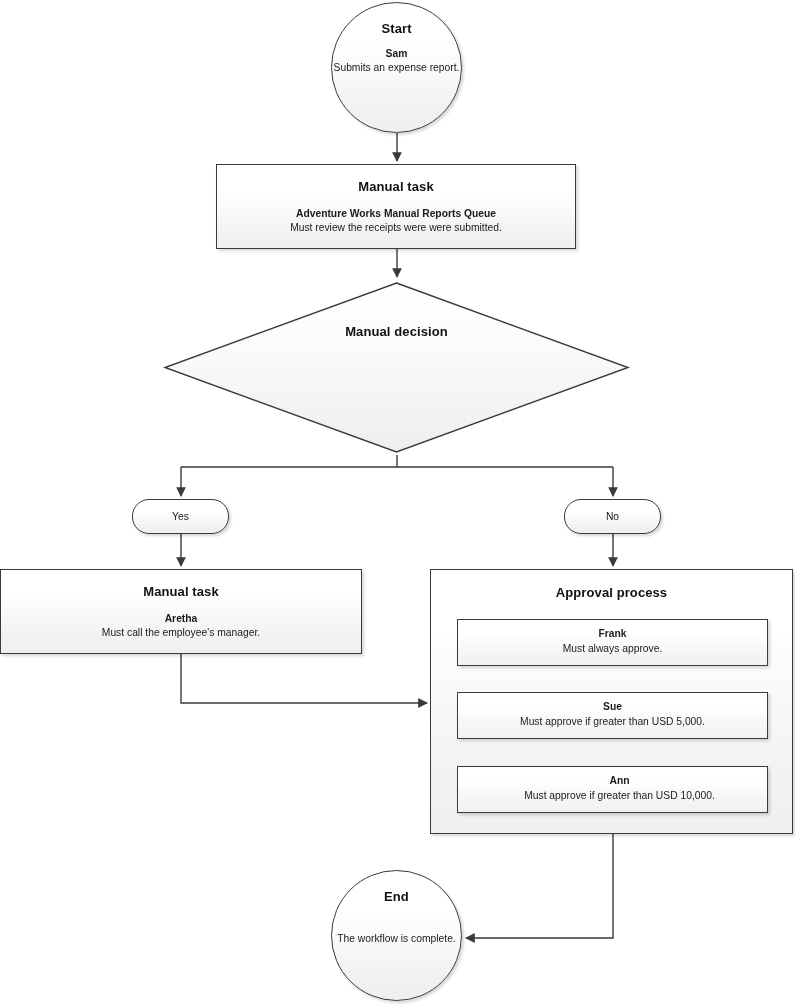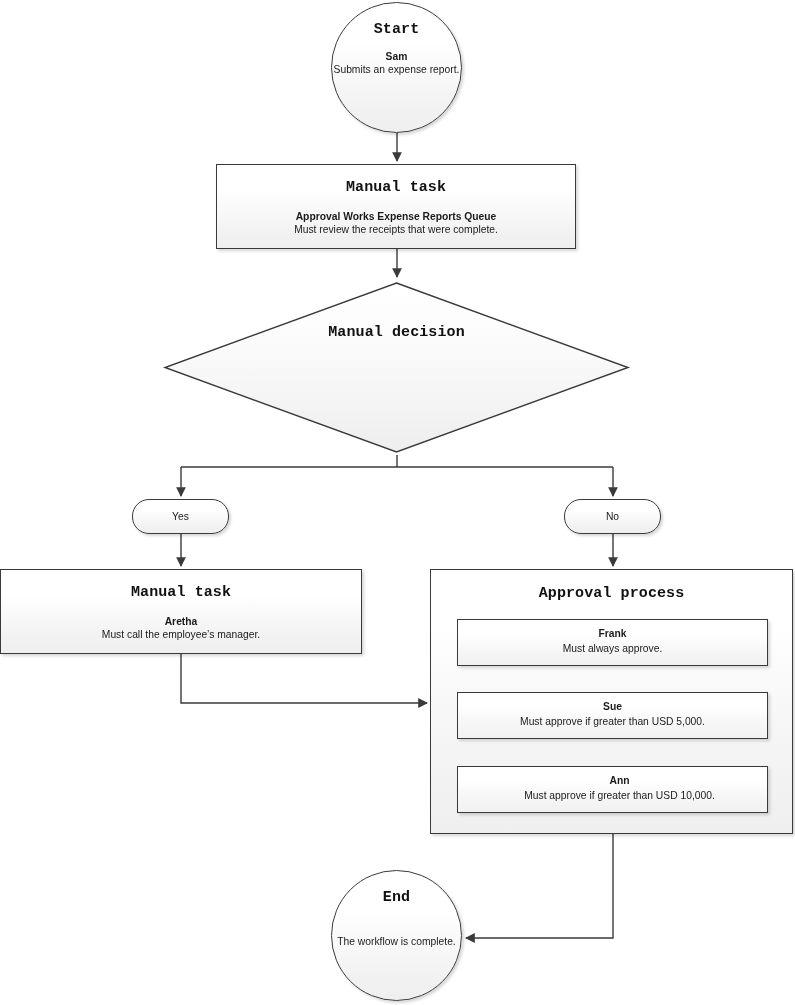--- a/index.html
+++ b/index.html
@@ -33,25 +33,24 @@
     box-sizing: border-box;
     border: 1.3px solid #3a3a3a;
     background: linear-gradient(to bottom, #ffffff 0%, #ffffff 30%,
                  #fbfbfb 45%, #f7f7f7 62%, #f2f2f2 80%, #efefef 100%);
     box-shadow: 2px 2px 3px rgba(0,0,0,0.16);
     text-align: center;
     color: #1a1a1a;
   }
   .title {
     font-weight: bold;
-    font-size: 15px;
+    font-size: 13px;
     letter-spacing: .1px;
     line-height: 1.1;
     color: #111;
-    font-family: Liberation Mono, monospace;
   }
   .actor {
     font-weight: bold;
     font-size: 10.3px;
     line-height: 1.25;
     color: #1a1a1a;
   }
   .desc {
     font-size: 10.3px;
     line-height: 1.3;
@@ -180,22 +179,22 @@
     <div class="title">Start</div>
     <div class="body">
       <div class="actor">Sam</div>
       <div class="desc">Submits an expense report.</div>
     </div>
   </div>
 
   <div class="node" id="manual-task-1">
     <div class="title">Manual task</div>
     <div class="body">
-      <div class="actor">Approval Works Expense Reports Queue</div>
-      <div class="desc">Must review the receipts that were complete.</div>
+      <div class="actor">Adventure Works Manual Reports Queue</div>
+      <div class="desc">Must review the receipts were were submitted.</div>
     </div>
   </div>
 
   <div id="manual-decision">
     <svg class="diamond-shape" viewBox="0 0 469 175" preserveAspectRatio="none" xmlns="http://www.w3.org/2000/svg">
       <defs>
         <linearGradient id="dgrad" x1="0" y1="0" x2="0" y2="1">
           <stop offset="0%" stop-color="#ffffff"></stop>
           <stop offset="35%" stop-color="#fbfbfb"></stop>
           <stop offset="65%" stop-color="#f5f5f5"></stop>

